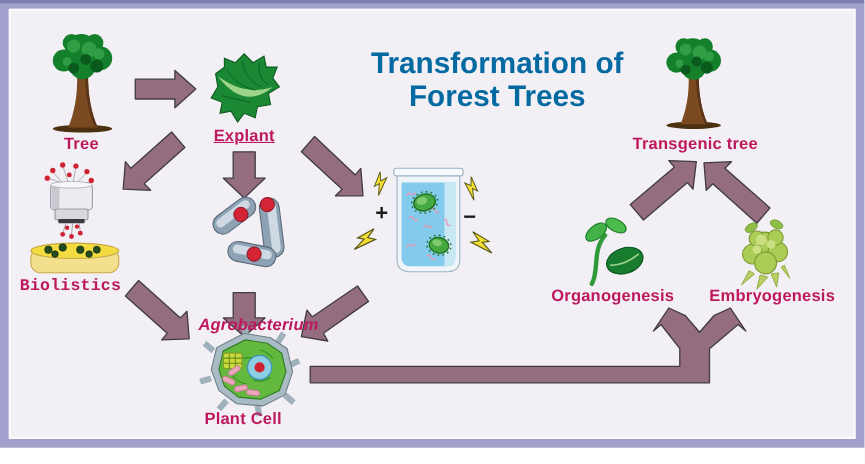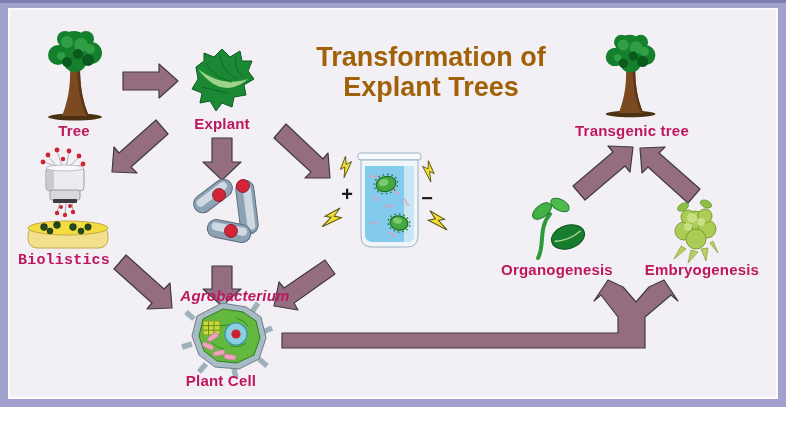--- a/index.html
+++ b/index.html
@@ -2,21 +2,21 @@
 <html><head>
 <meta charset="utf-8">
 <style>
   html,body{margin:0;padding:0;background:#ffffff;}
   body{font-family:"Liberation Sans","DejaVu Sans",sans-serif;}
   .figure{position:relative;width:786px;height:407px;background:#f2eff5;overflow:hidden;box-shadow:0 2px 0 #8a8ab8;}
   .art{position:absolute;left:0;top:0;z-index:1;}
   .label{position:absolute;z-index:5;transform:translateX(-50%);font-weight:bold;font-size:15px;color:#be185d;white-space:nowrap;letter-spacing:0.2px;}
   .label.italic{font-style:italic;}
   .sign{position:absolute;z-index:5;transform:translateX(-50%);font-weight:bold;font-size:20px;color:#1a1a1a;}
-  .title{position:absolute;left:431px;top:42px;z-index:5;transform:translateX(-50%);text-align:center;font-weight:bold;font-size:27px;line-height:30px;color:#a16207;white-space:nowrap;}
+  .title{position:absolute;left:452px;top:42px;z-index:5;transform:translateX(-50%);text-align:center;font-weight:bold;font-size:27px;line-height:30px;color:#0369a1;white-space:nowrap;}
   .frame-outer{position:absolute;inset:0;z-index:10;border:8px solid #a2a1ce;border-right-width:9px;pointer-events:none;}
   .frame-top{position:absolute;top:0;left:0;right:0;height:3px;z-index:12;background:#7f7fb2;pointer-events:none;}
   .frame-inner{position:absolute;inset:8px;z-index:11;border:2px solid #fbfafd;pointer-events:none;}
 </style>
 </head>
 <body>
 
 <div class="figure">
 
   <svg class="art" width="786" height="407" viewBox="0 0 786 407">
@@ -250,25 +250,25 @@
           <ellipse rx="6" ry="3.5" fill="#8fbf46" stroke="#6e9a30" stroke-width="0.8"></ellipse>
         </g>
       <g transform="translate(706,204) rotate(25)">
           <ellipse rx="6" ry="3.5" fill="#8fbf46" stroke="#6e9a30" stroke-width="0.8"></ellipse>
         </g>
     </g>
   </svg>
 
   <div class="title">
     <div>Transformation of</div>
-    <div>Explant Trees</div>
+    <div>Forest Trees</div>
   </div>
 
   <div class="label" style="left:74px;top:122px;">Tree</div>
-  <div class="label" style="left:222px;top:115px;">Explant</div>
+  <div class="label" style="left:222px;top:115px;text-decoration:underline;">Explant</div>
   <div class="label" style="left:632px;top:122px;">Transgenic tree</div>
   <div class="label" style="left:64px;top:252px;font-family:Liberation Mono, monospace;">Biolistics</div>
   <div class="label italic" style="left:235px;top:247px;margin-top:40px;">Agrobacterium</div>
   <div class="label" style="left:557px;top:261px;">Organogenesis</div>
   <div class="label" style="left:702px;top:261px;">Embryogenesis</div>
   <div class="label" style="left:221px;top:372px;">Plant Cell</div>
 
   <div class="sign" style="left:347px;top:183px;">+</div>
   <div class="sign" style="left:427px;top:187px;">−</div>
 

